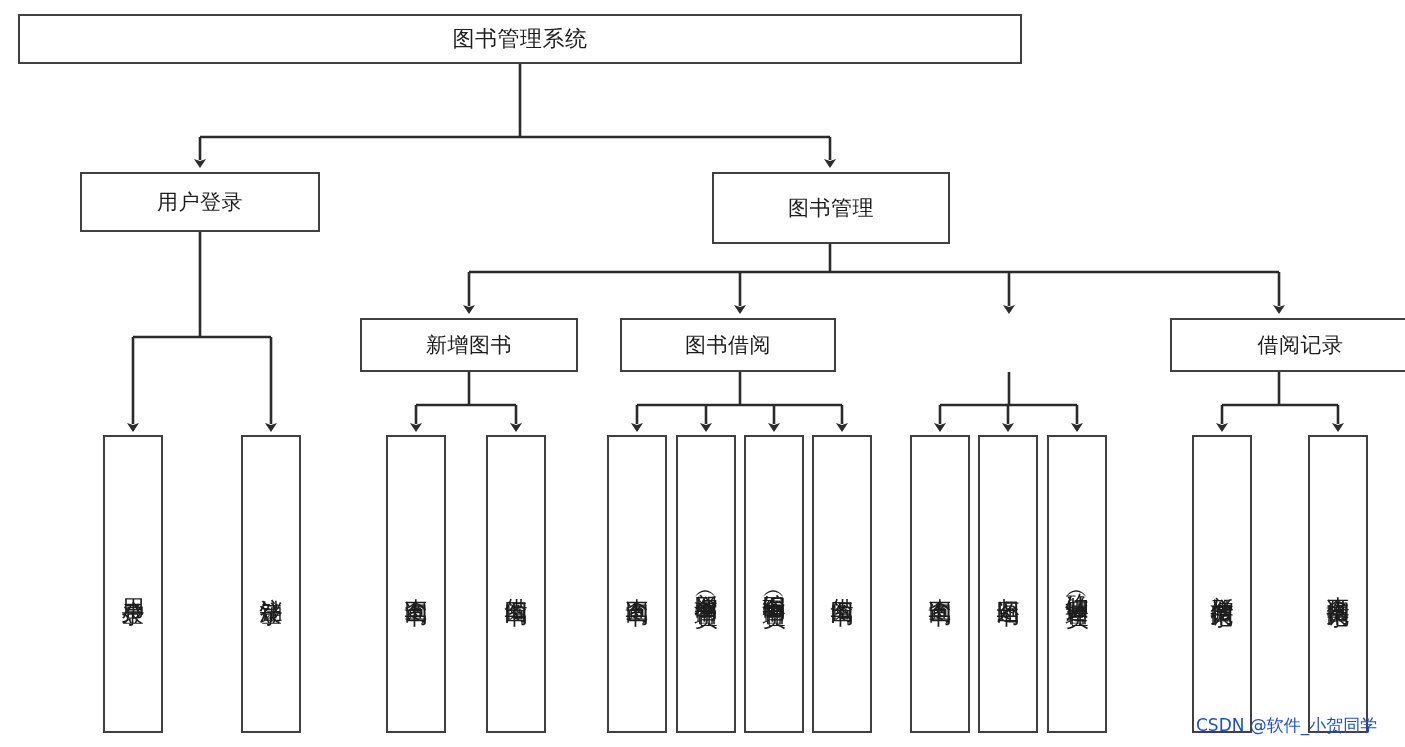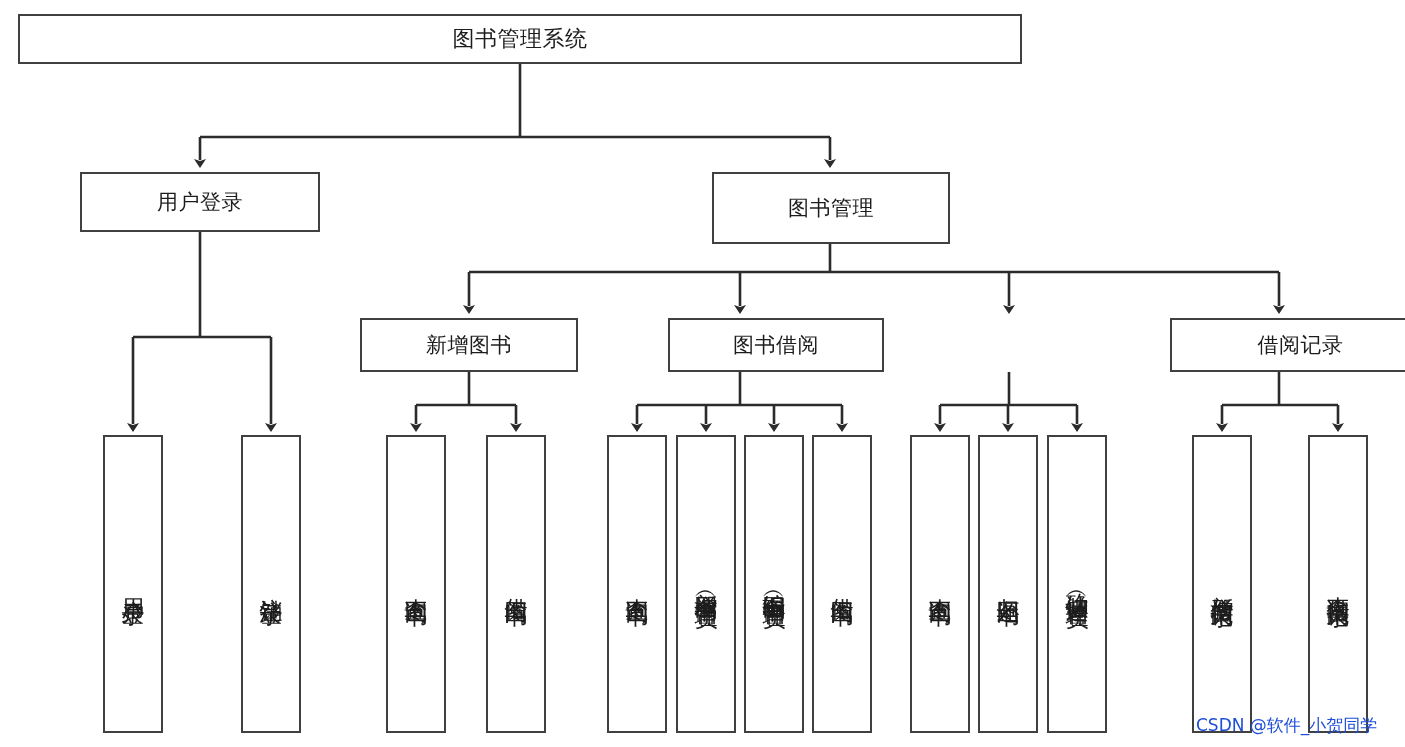--- a/index.html
+++ b/index.html
@@ -134,21 +134,21 @@
   <div class="node horiz" style="left:80px; top:172px; width:240px; height:60px;">
     <span class="label">用户登录</span>
   </div>
   <div class="node horiz" style="left:712px; top:172px; width:238px; height:72px;">
     <span class="label">图书管理</span>
   </div>
 
   <div class="node horiz" style="left:360px; top:318px; width:218px; height:54px;">
     <span class="label">新增图书</span>
   </div>
-  <div class="node horiz" style="left:668px; top:318px; width:216px; height:54px;">
+  <div class="node horiz" style="left:620px; top:318px; width:216px; height:54px;">
     <span class="label">图书借阅</span>
   </div>
   <div class="node horiz" style="left:1170px; top:318px; width:261px; height:54px;">
     <span class="label">借阅记录</span>
   </div>
 
   <div class="node vert" style="left:103px; top:435px; width:60px; height:298px;">
     <span class="label">用户登录</span>
   </div>
   <div class="node vert" style="left:241px; top:435px; width:60px; height:298px;">

